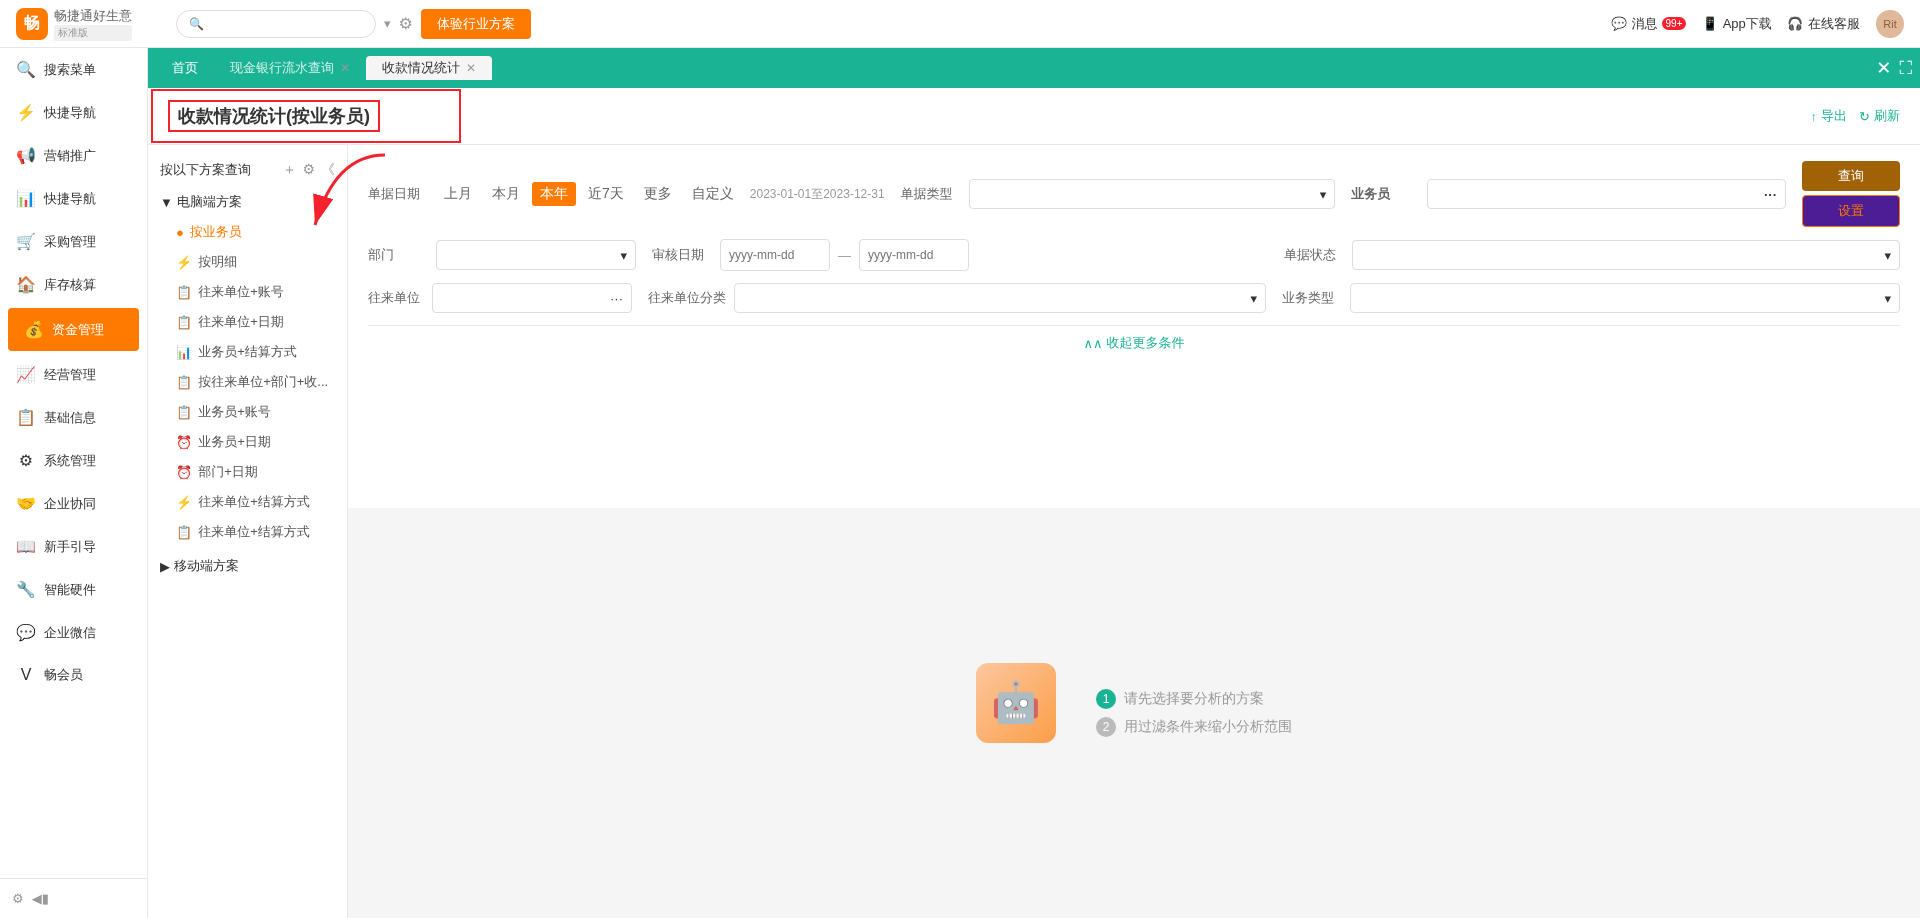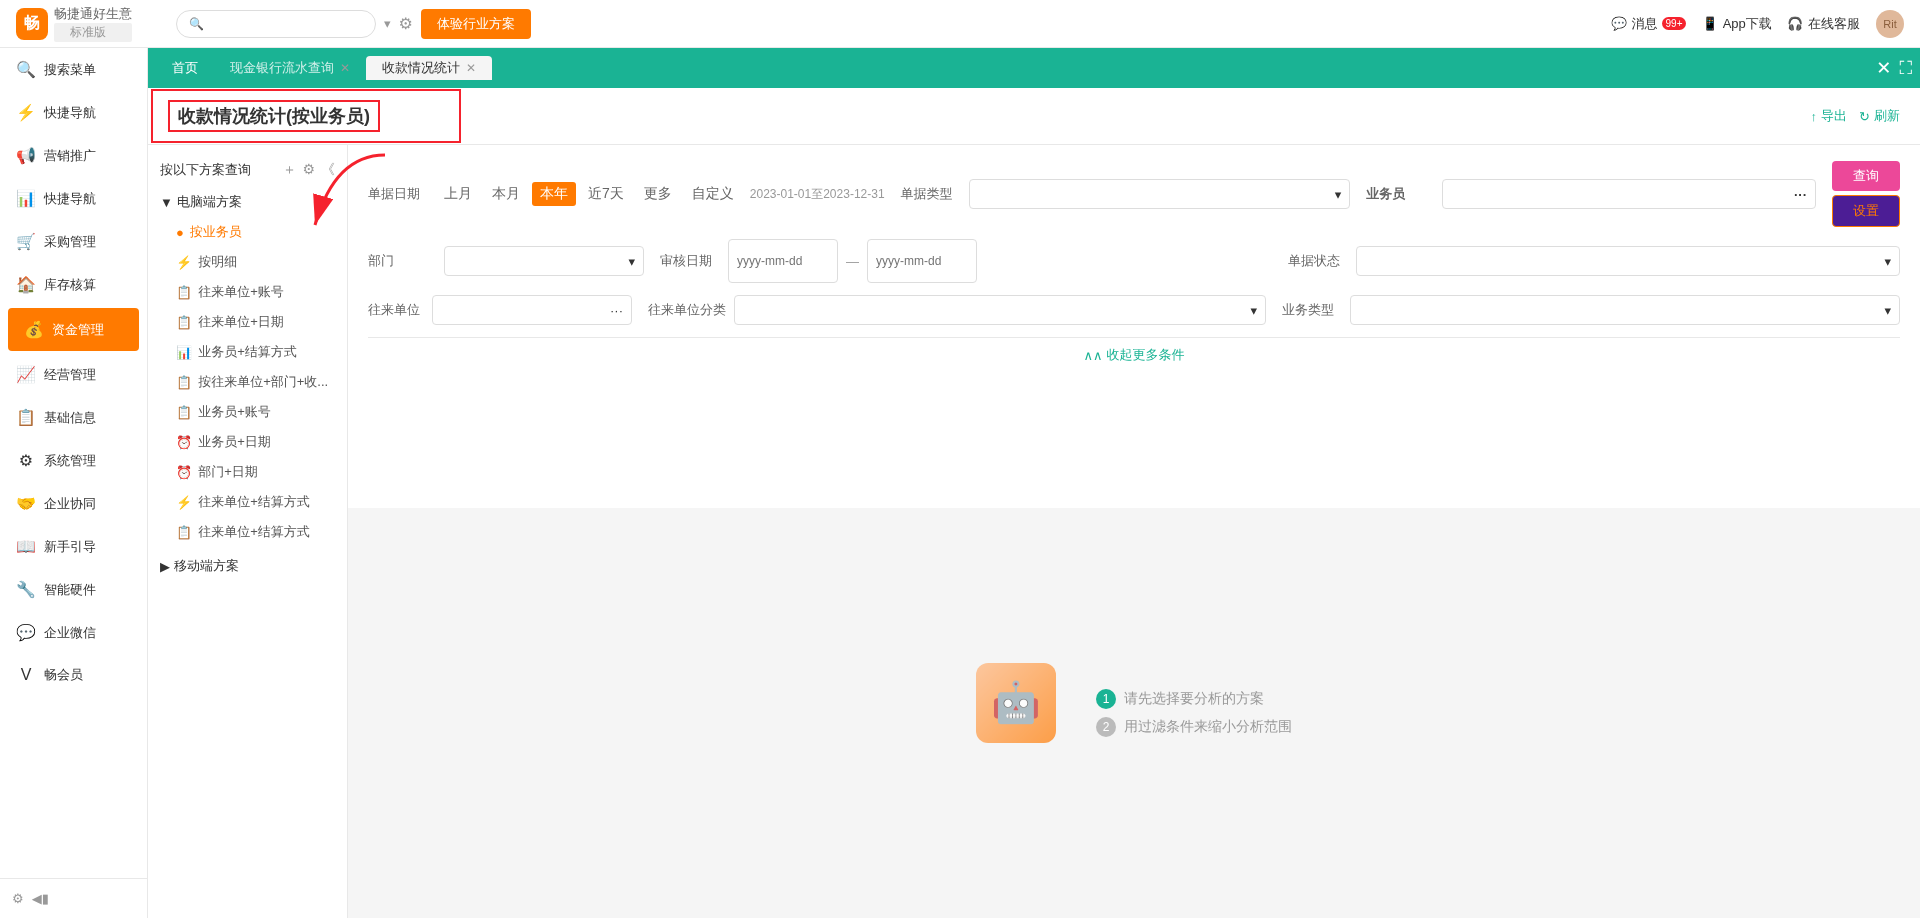--- a/index.html
+++ b/index.html
@@ -25,21 +25,21 @@
       gap: 6px;
     }
     .logo-icon {
       width: 32px; height: 32px;
       background: #ff7a00;
       border-radius: 8px;
       display: flex; align-items: center; justify-content: center;
       color: white; font-weight: bold; font-size: 16px;
     }
     .logo-text { font-size: 13px; color: #666; }
-    .edition-badge { font-size: 12px; color: #999; background: #f0f0f0; padding: 1px 16px; border-radius: 2px; }
+    .edition-badge { font-size: 10px; color: #999; background: #f0f0f0; padding: 1px 4px; border-radius: 2px; }
     .top-nav-area {
       flex: 1;
       display: flex;
       align-items: center;
       gap: 8px;
     }
     .top-search-bar {
       width: 200px; height: 28px;
       border: 1px solid #ddd;
       border-radius: 14px;
@@ -291,33 +291,33 @@
       color: white;
     }
     .date-range {
       display: flex;
       align-items: center;
       color: #999;
       font-size: 12px;
     }
     .date-input {
       width: 100px;
-      height: 44px;
+      height: 32px;
       border: 1px solid #ddd;
       border-radius: 4px;
       padding: 0 8px;
       font-size: 12px;
       color: #999;
     }
     .query-btn {
-      background: #ec4899;
+      background: #a16207;
       color: white;
       border: none;
       border-radius: 4px;
-      padding: 6px 6px;
+      padding: 6px 36px;
       font-size: 13px;
       cursor: pointer;
     }
     .setting-btn {
       background: #4c1d95;
       color: #ff7a00;
       border: 1px solid #ff7a00;
       border-radius: 4px;
       padding: 6px 20px;
       font-size: 13px;
@@ -645,21 +645,21 @@
               </div>
 
               <div style="display:flex;flex-direction:column;gap:4px;">
                 <button class="query-btn">查询</button>
                 <button class="setting-btn">设置</button>
               </div>
             </div>
 
             <div class="filter-row">
 
-              <div style="display:flex;align-items:center;gap:16px;">
+              <div style="display:flex;align-items:center;gap:8px;">
                 <span class="filter-label">部门</span>
                 <div class="filter-select" style="min-width:200px;">
                   <span></span>
                   <span>▾</span>
                 </div>
               </div>
 
               <div style="display:flex;align-items:center;gap:8px;flex:1;">
                 <span class="filter-label">审核日期</span>
                 <input class="date-input" type="text" style="width: 110px;" placeholder="yyyy-mm-dd">

